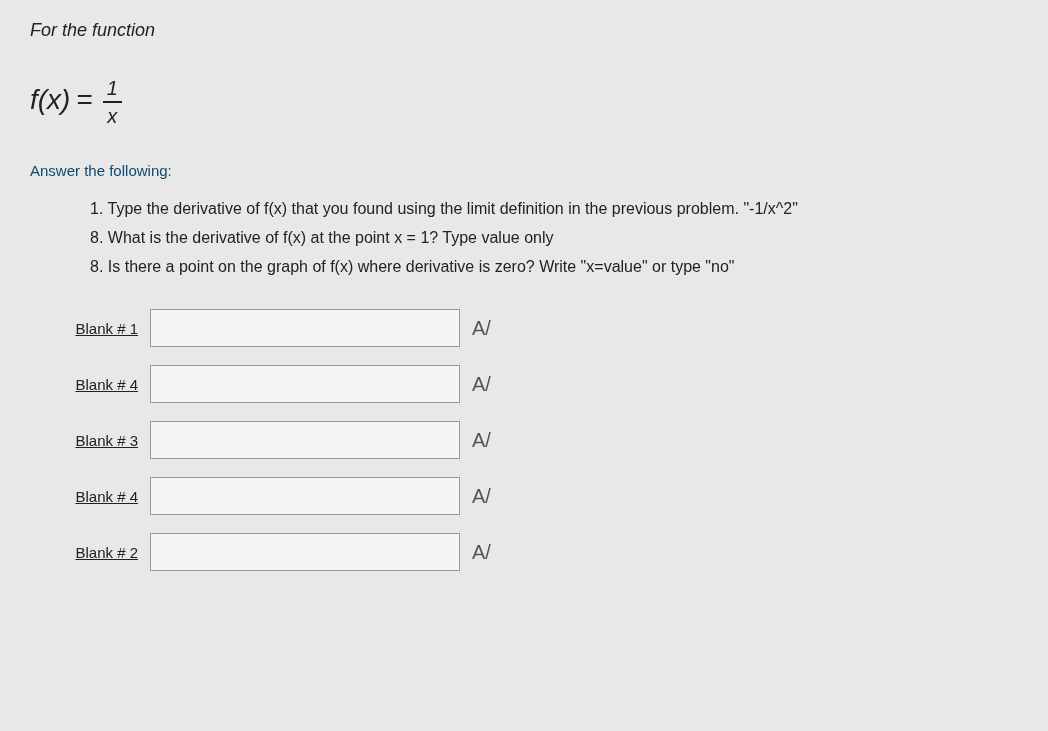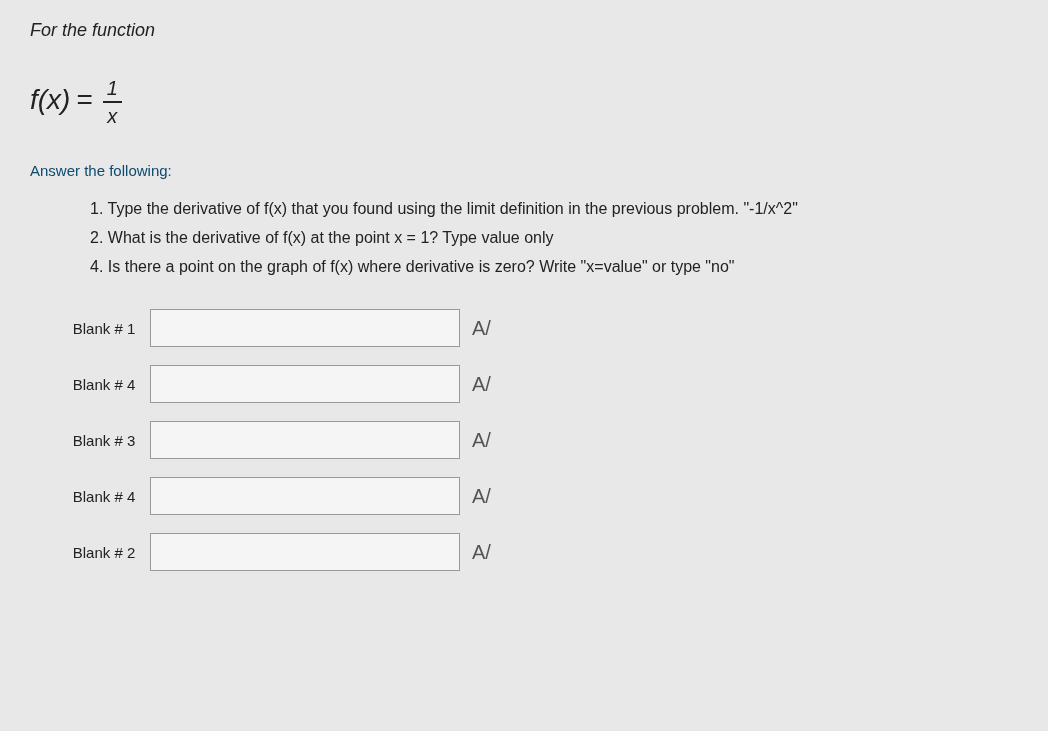--- a/index.html
+++ b/index.html
@@ -88,23 +88,24 @@
     .blank-row {
       display: flex;
       align-items: center;
       margin-bottom: 18px;
     }
 
     .blank-label {
       width: 80px;
       font-size: 15px;
       color: #222;
-      text-align: center;
+      text-align: right;
       padding-right: 12px;
       flex-shrink: 0;
+      text-decoration: underline;
     }
 
     .blank-input {
       width: 310px;
       height: 38px;
       border: 1.5px solid #999;
       background: #f5f5f5;
       outline: none;
       font-size: 14px;
       padding: 4px 8px;
@@ -127,22 +128,22 @@
   <span>f(x)</span><span class="equals">=</span><span class="fraction">
     <span class="numerator">1</span>
     <span class="denominator">x</span>
   </span>
 </div>
 
 <div class="answer-instructions">Answer the following:</div>
 
 <ol class="instructions-list">
 <li>1. Type the derivative of f(x) that you found using the limit definition in the previous problem.  "-1/x^2"</li>
-    <li>2. What is the derivative of f(x) at the point x = 1? Type value only</li>
-    <li>4. Is there a point on the graph of f(x) where derivative is zero? Write "x=value" or type "no"</li>
+    <li>8. What is the derivative of f(x) at the point x = 1? Type value only</li>
+    <li>8. Is there a point on the graph of f(x) where derivative is zero? Write "x=value" or type "no"</li>
   </ol>
 
 <div class="blanks-section">
 <div class="blank-row">
       <span class="blank-label">Blank # 1</span>
       <input type="text" class="blank-input" style="">
       <span class="spell-check-icon">A/</span>
     </div>
     <div class="blank-row">
       <span class="blank-label">Blank # 4</span>

